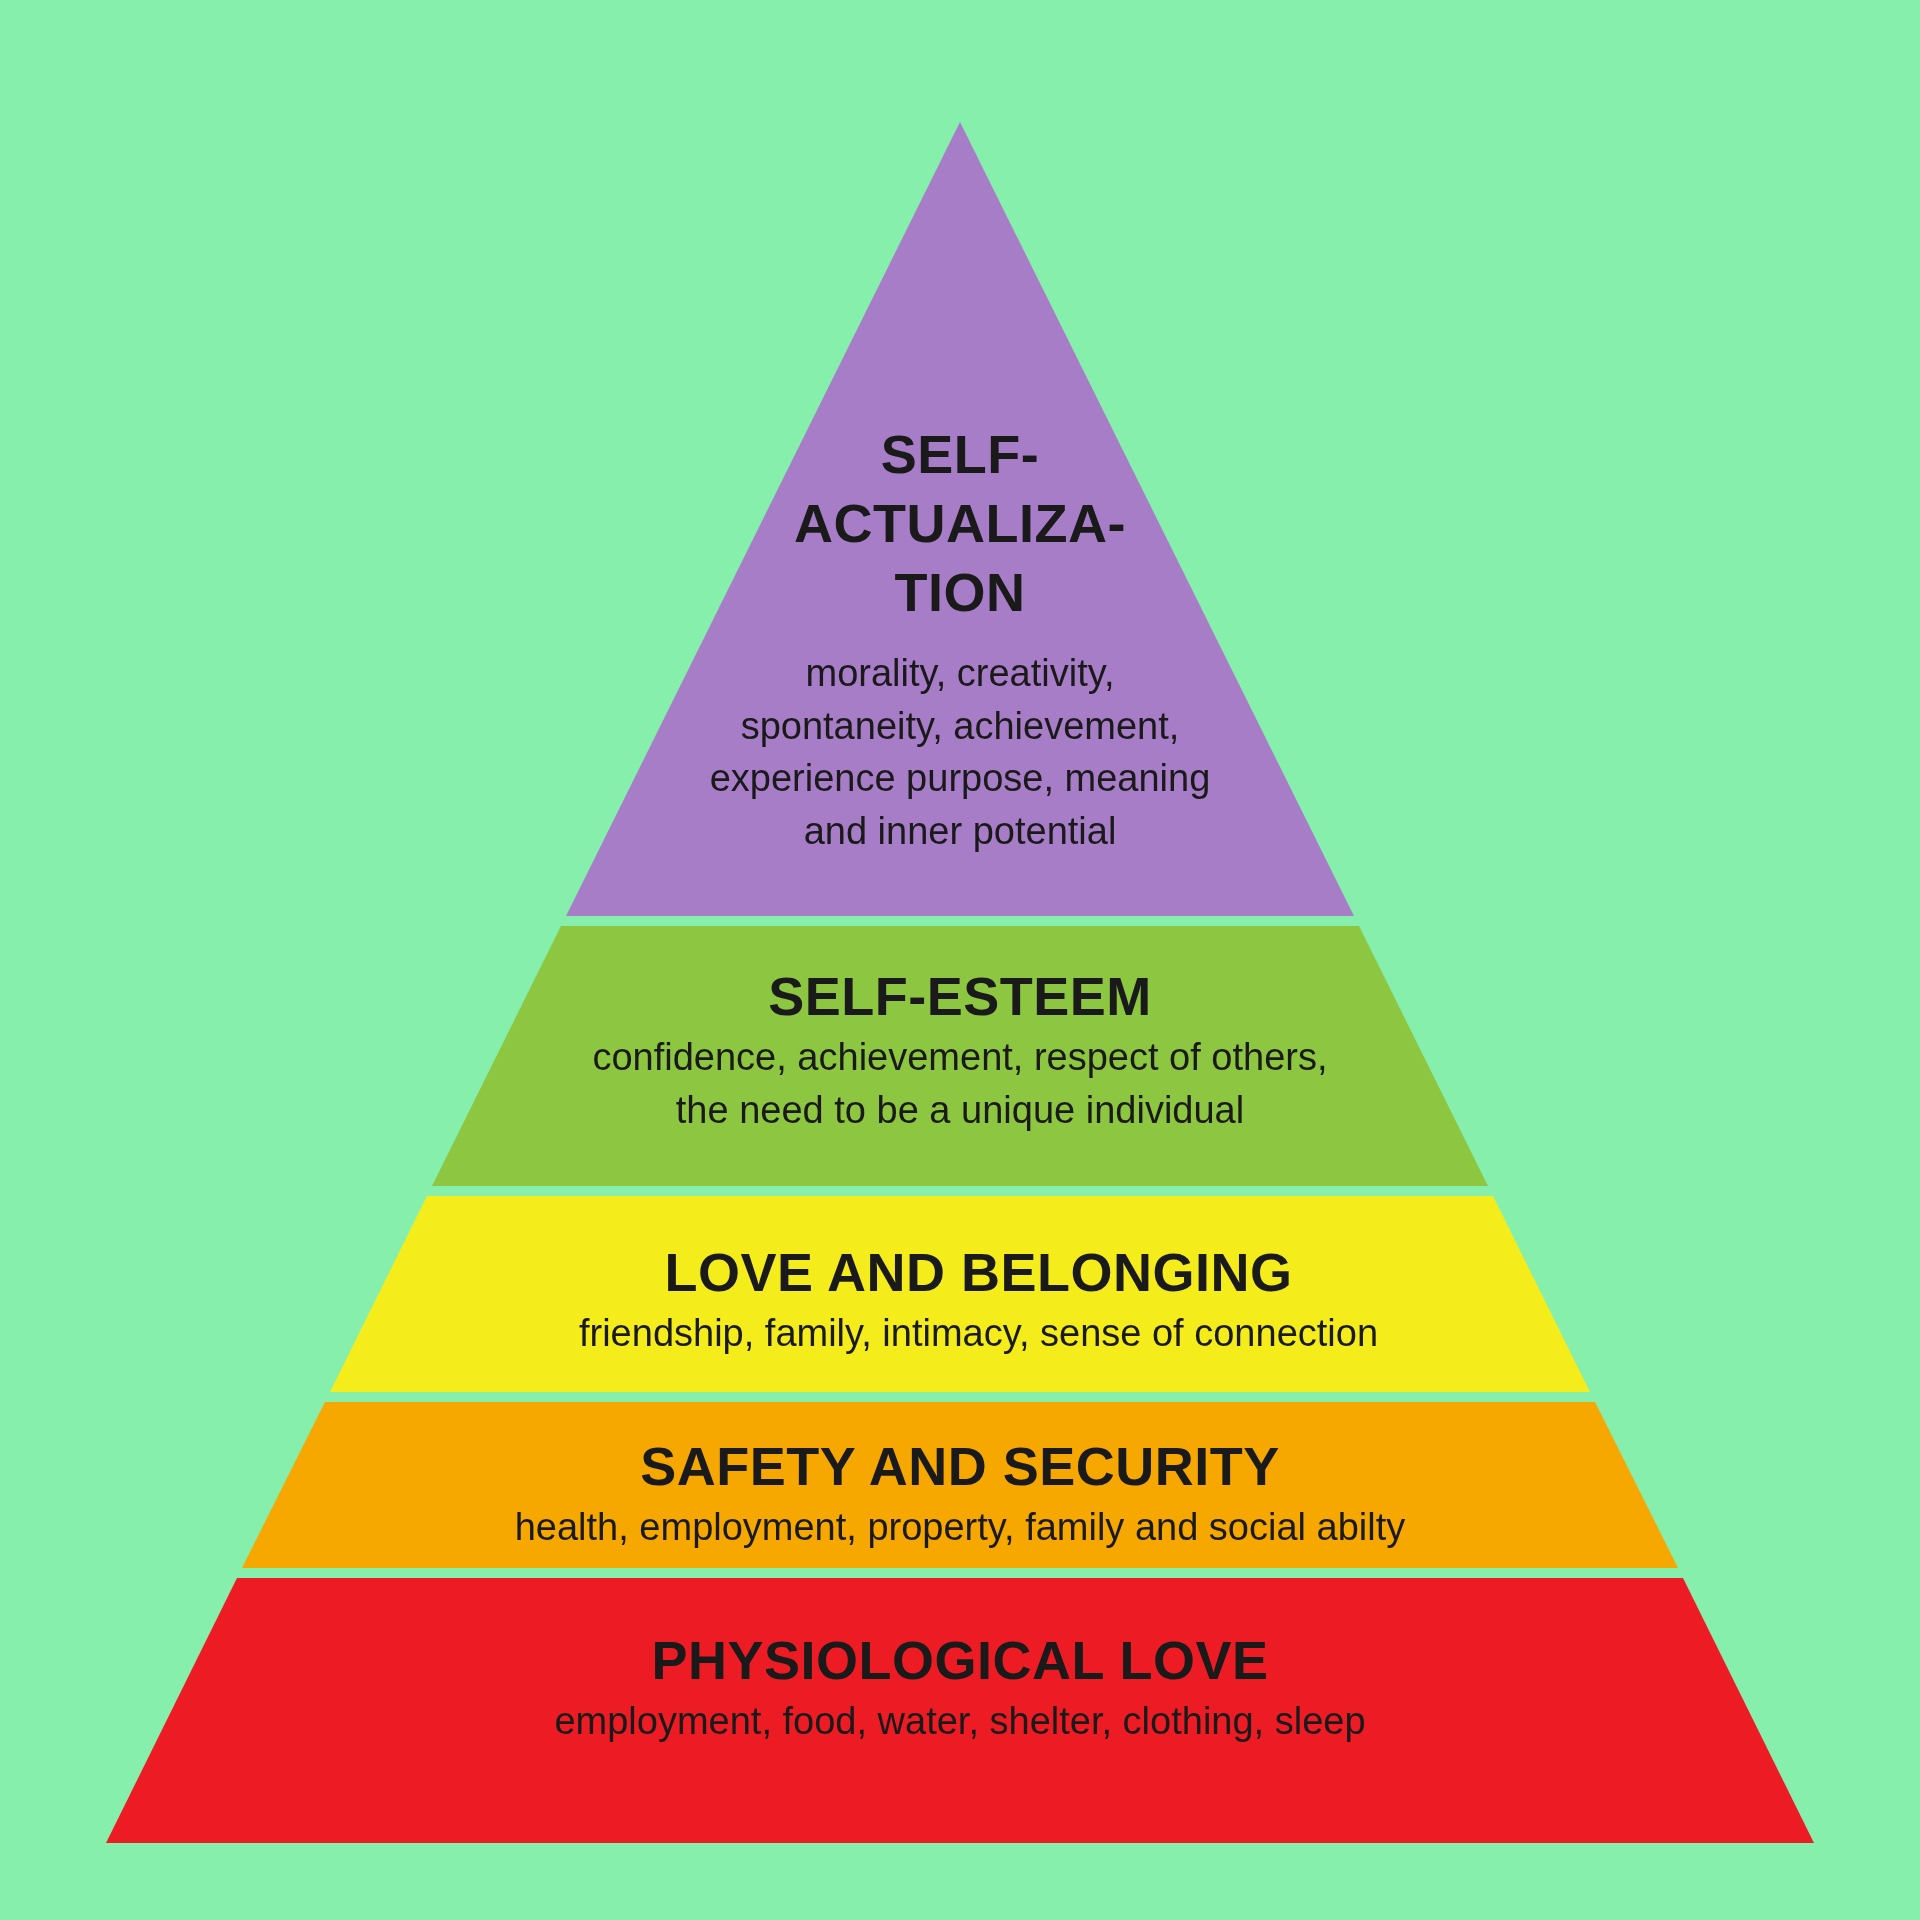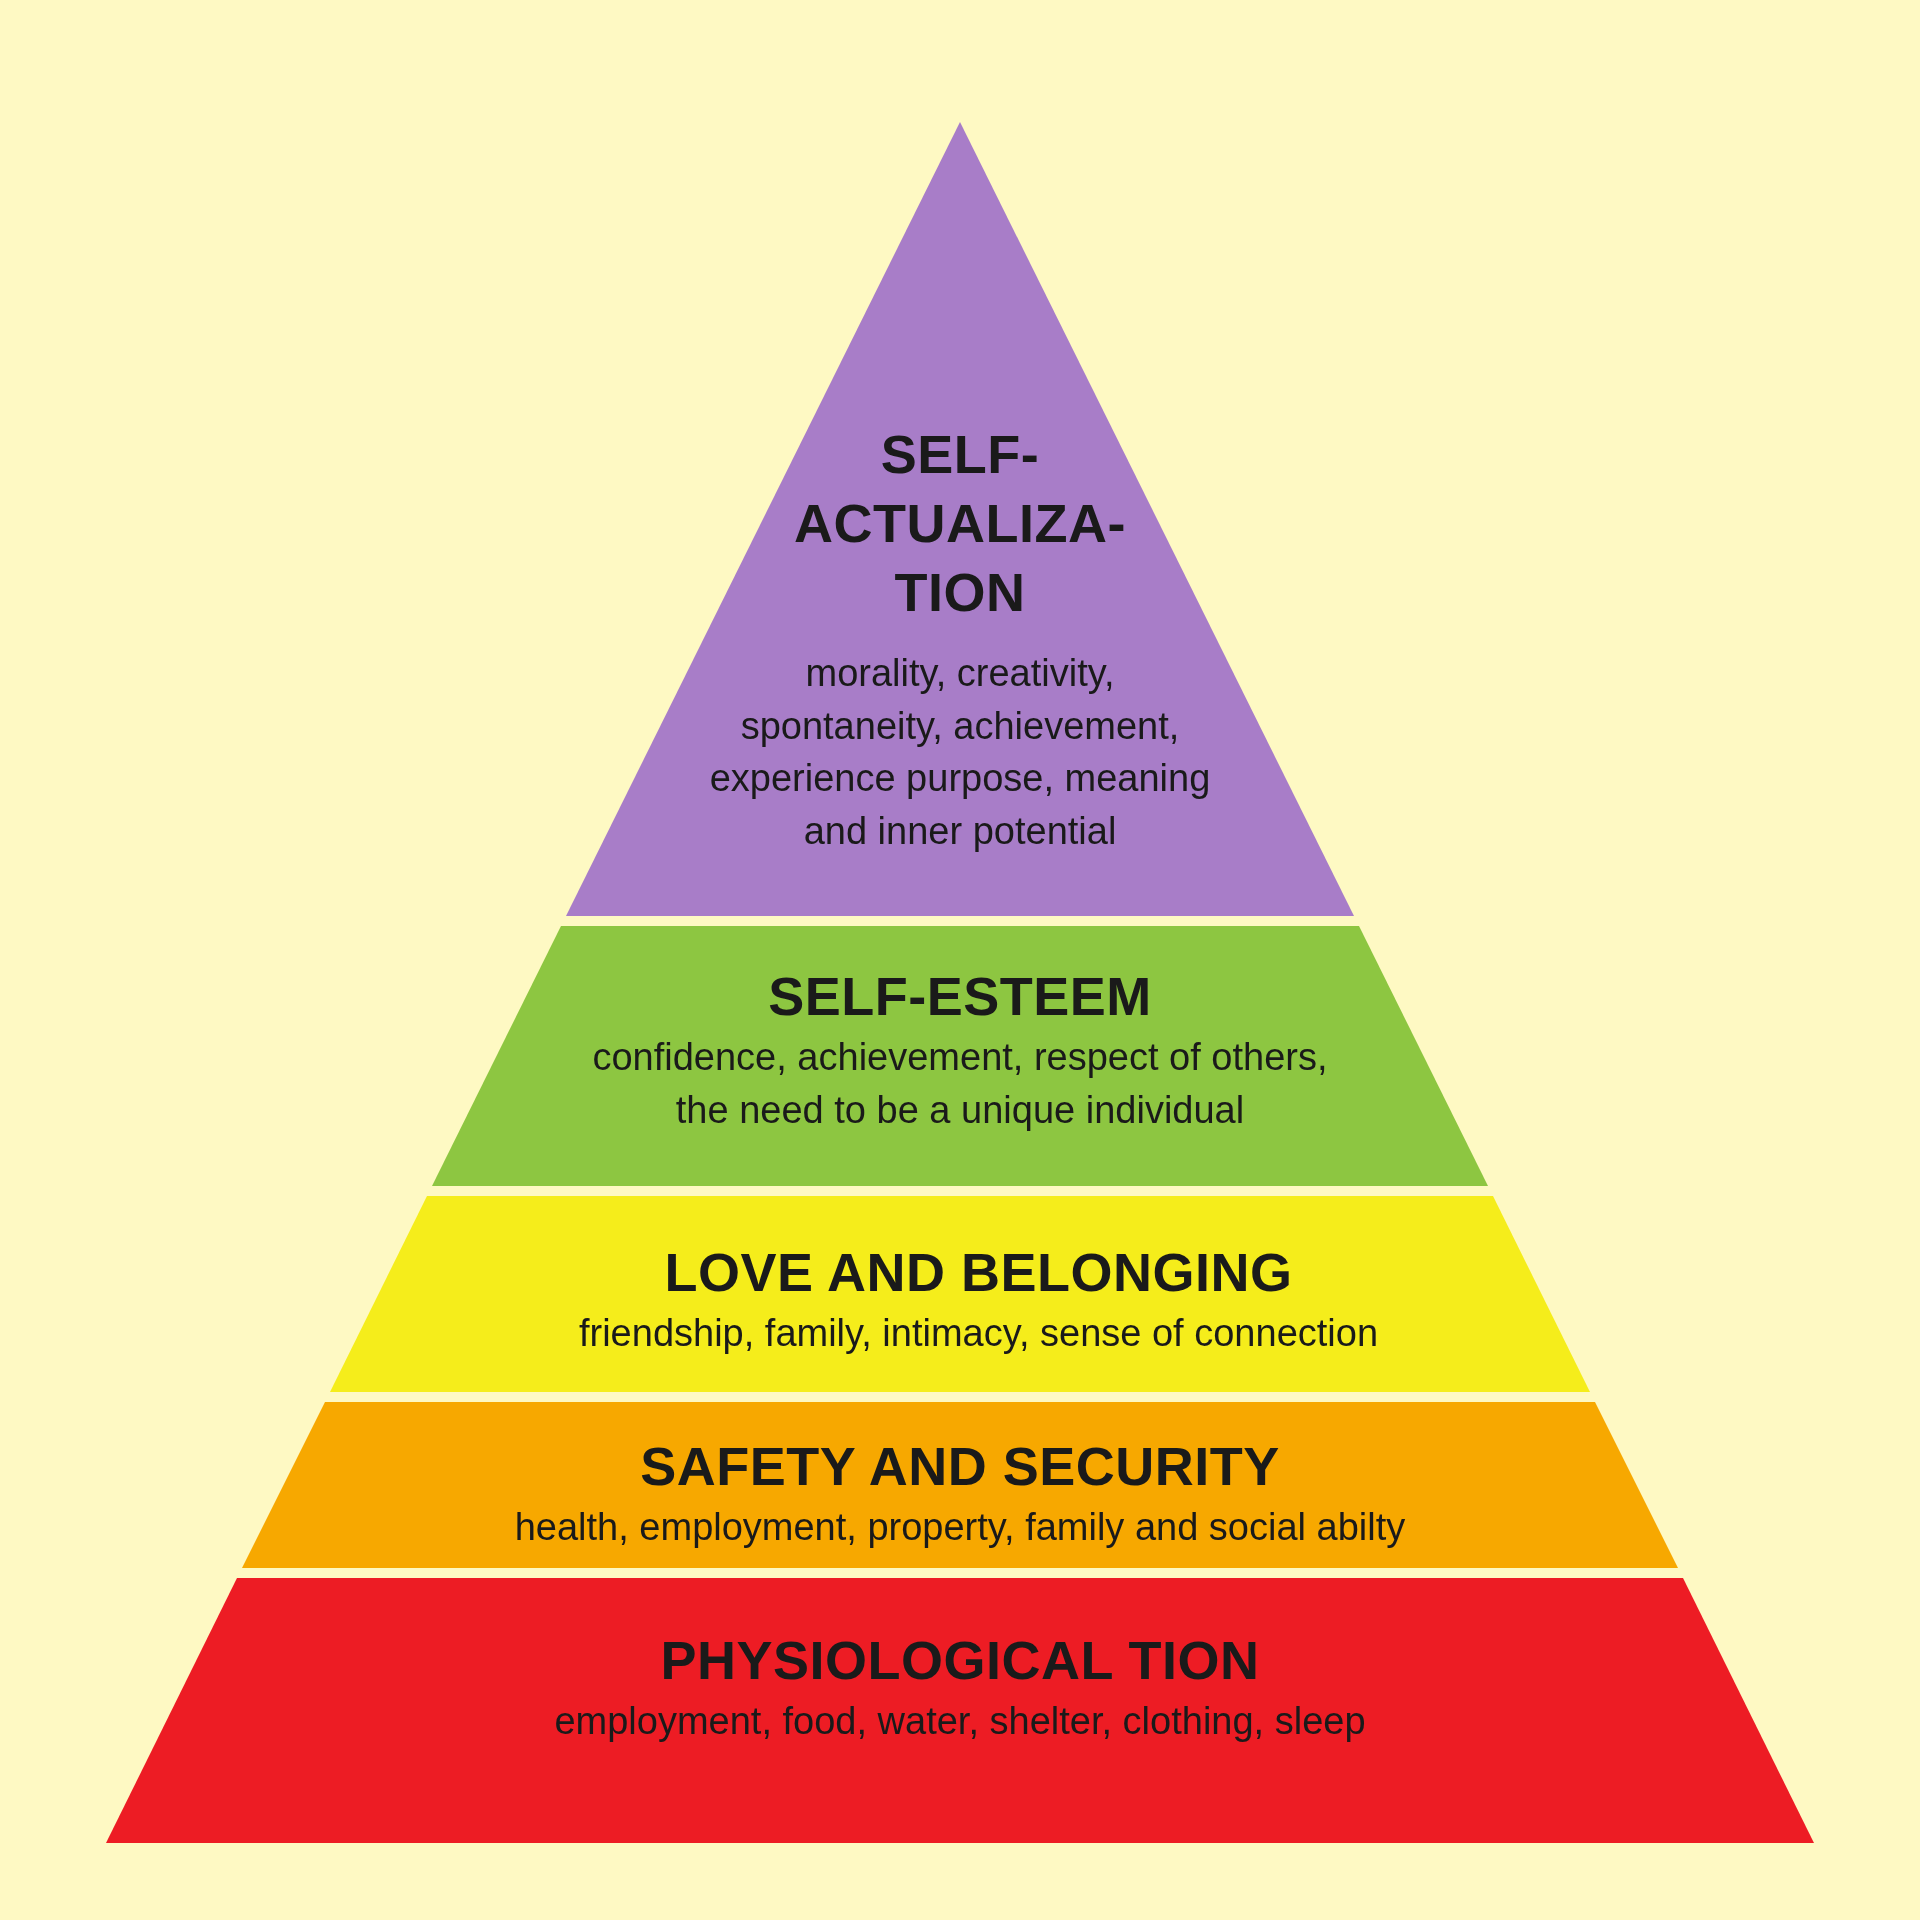--- a/index.html
+++ b/index.html
@@ -5,21 +5,21 @@
   html, body {
     margin: 0;
     padding: 0;
     background: #ffffff;
     font-family: "Liberation Sans", sans-serif;
   }
   .canvas {
     position: relative;
     width: 1920px;
     height: 1920px;
-    background: #fef9c3;
+    background: #86efac;
     overflow: hidden;
     margin: 0 auto;
   }
   
   .layer {
     position: absolute;
     inset: 0;
     width: 1920px;
     height: 1920px;
   }
@@ -87,17 +87,17 @@
     <div class="level-title">LOVE AND BELONGING</div>
     <div class="level-desc">friendship, family, intimacy, sense of connection</div>
   </div>
 
   <div class="level-text text-3">
     <div class="level-title">SAFETY AND SECURITY</div>
     <div class="level-desc">health, employment, property, family and social abilty</div>
   </div>
 
   <div class="level-text text-4">
-    <div class="level-title">PHYSIOLOGICAL TION</div>
+    <div class="level-title">PHYSIOLOGICAL LOVE</div>
     <div class="level-desc">employment, food, water, shelter, clothing, sleep</div>
   </div>
 
 </div>
 
 </body></html>

